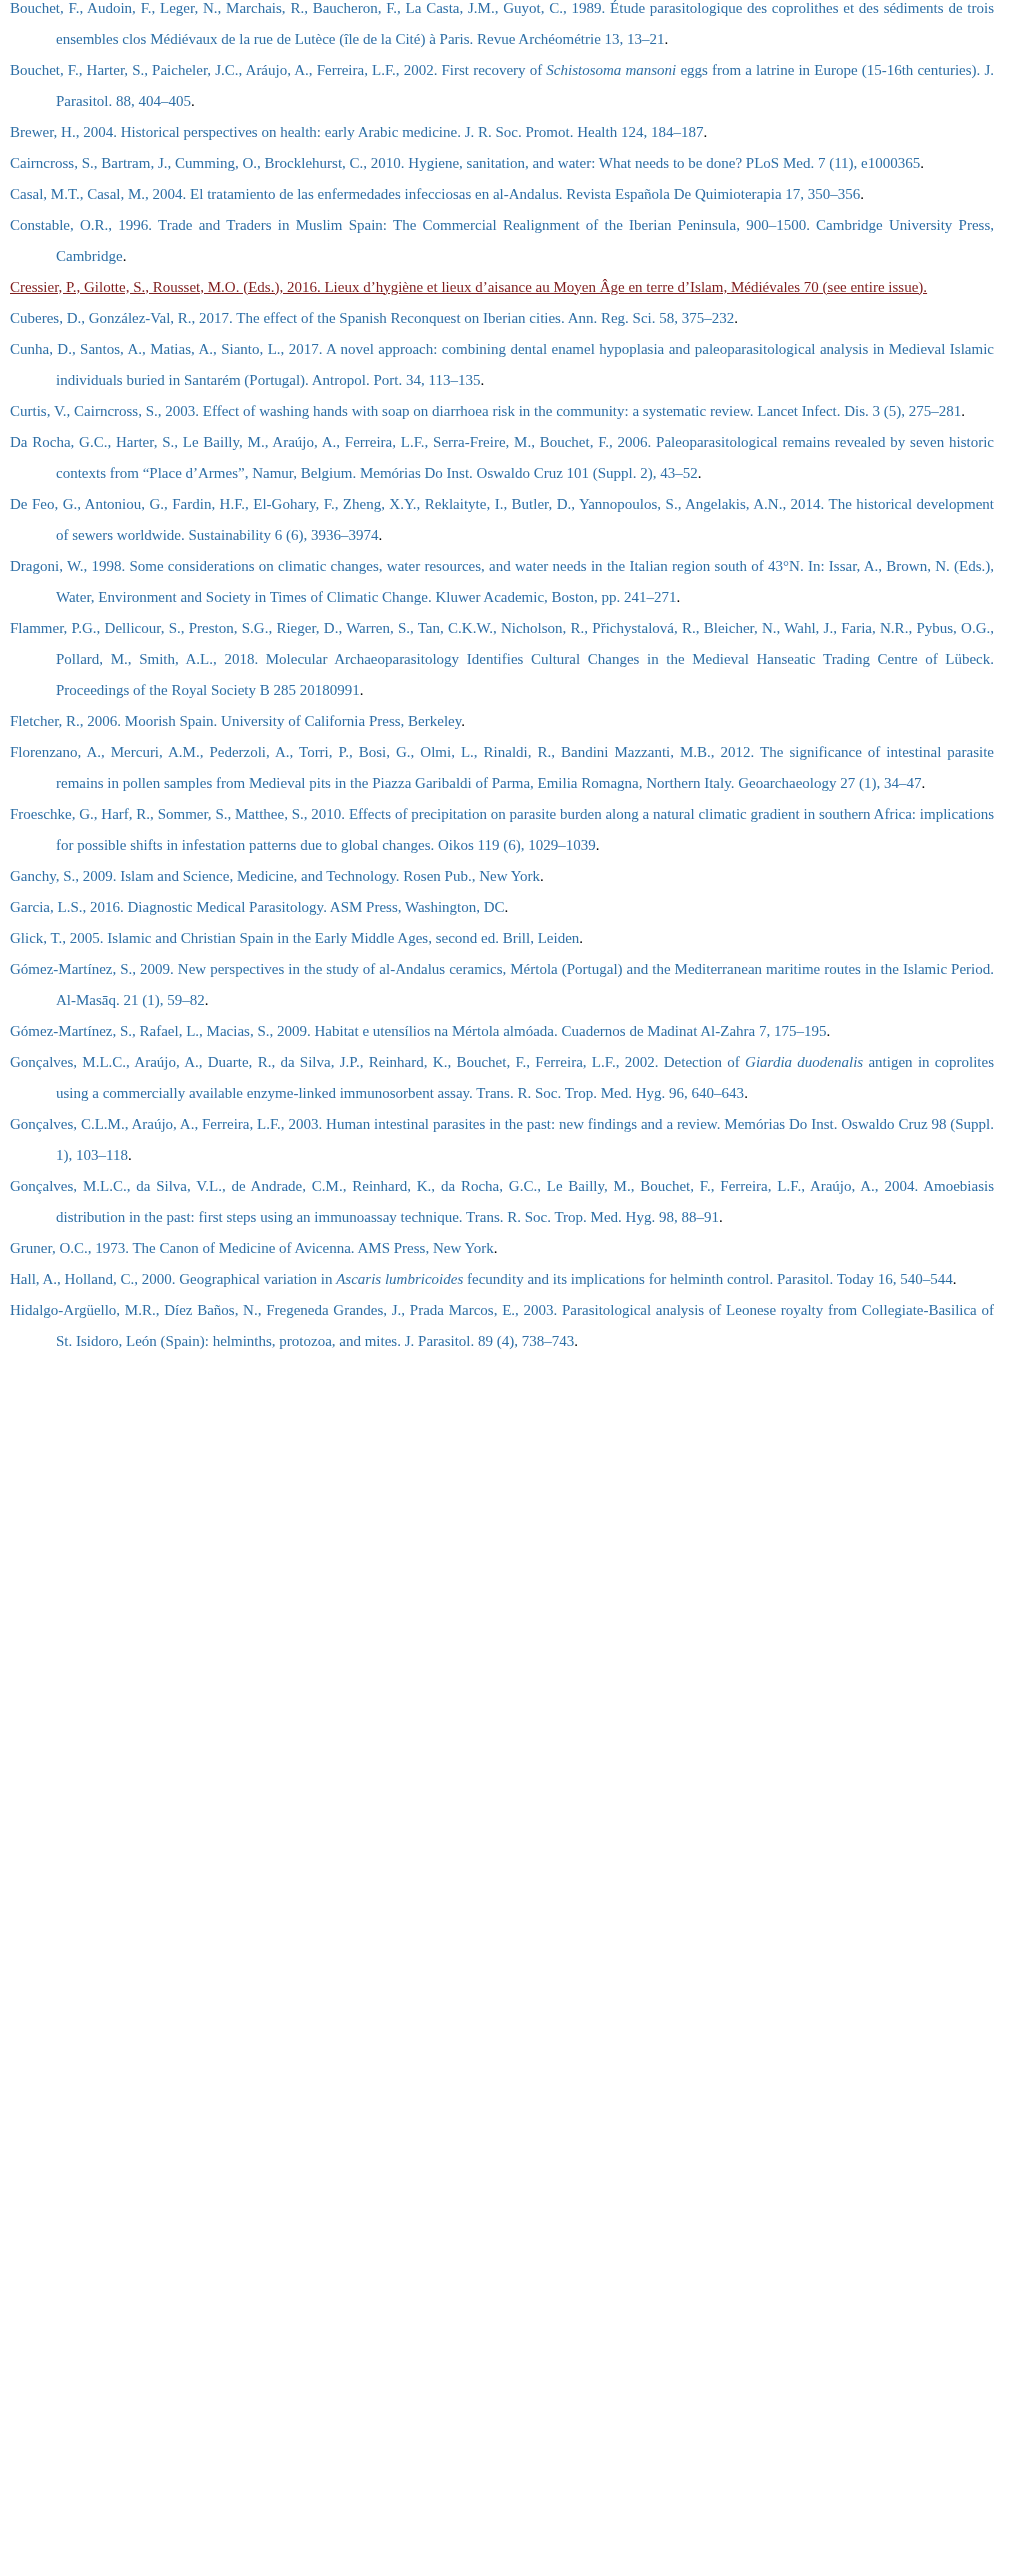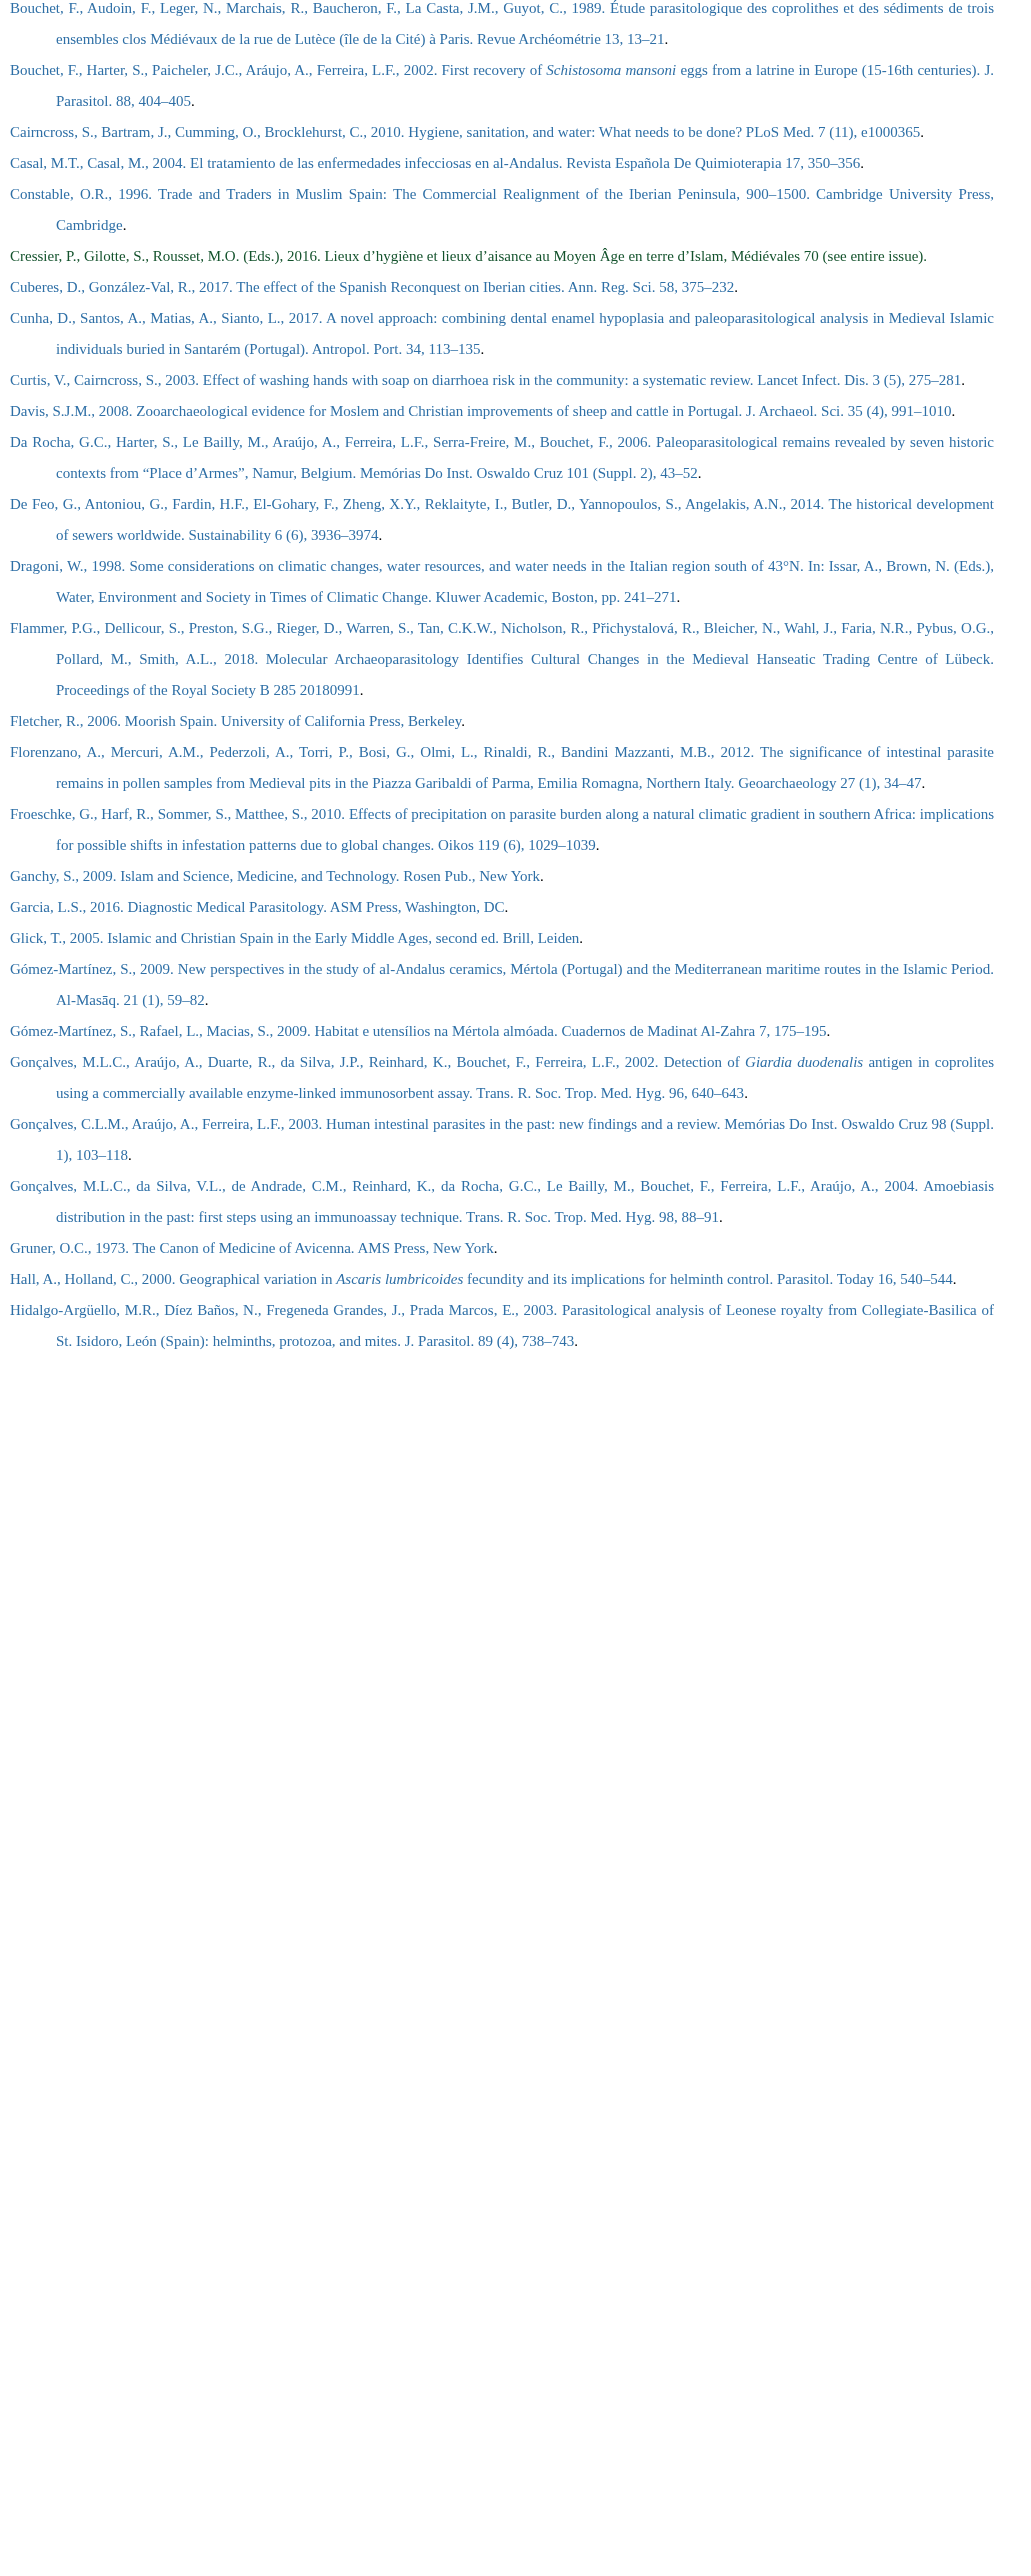--- a/index.html
+++ b/index.html
@@ -27,51 +27,51 @@
     color: #2e6fa6;
   }
   .ref {
     margin: 0;
     padding-left: 46px;
     text-indent: -46px;
     text-align: justify;
     position: relative;
     top: -7.5px;
   }
-  .ref.plain .ref-text { color: #14532d; }
+  .ref.plain .ref-text { color: #7f1d1d; text-decoration: underline; }
   .ref-text { color: #2e6fa6; }
   .ref-text i { font-style: italic; }
   .end-period { color: #000000; }
 </style>
 </head>
 <body>
 
 <ul class="ref-list">
 
   <li class="ref"><a class="ref-text">Bouchet, F., Audoin, F., Leger, N., Marchais, R., Baucheron, F., La Casta, J.M., Guyot, C., 1989. Étude parasitologique des coprolithes et des sédiments de trois ensembles clos Médiévaux de la rue de Lutèce (île de la Cité) à Paris. Revue Archéométrie 13, 13–21</a><span class="end-period">.</span></li>
 
   <li class="ref"><a class="ref-text"><span>Bouchet, F., Harter, S., Paicheler, J.C., Aráujo, A., Ferreira, L.F., 2002. First recovery of </span><i>Schistosoma mansoni</i><span> eggs from a latrine in Europe (15-16th centuries). J. Parasitol. 88, 404–405</span></a><span class="end-period">.</span></li>
 
+  <li class="ref"><a class="ref-text">Brewer, H., 2004. Historical perspectives on health: early Arabic medicine. J. R. Soc. Promot. Health 124, 184–187</a><span class="end-period">.</span></li>
 
   <li class="ref"><a class="ref-text">Cairncross, S., Bartram, J., Cumming, O., Brocklehurst, C., 2010. Hygiene, sanitation, and water: What needs to be done? PLoS Med. 7 (11), e1000365</a><span class="end-period">.</span></li>
 
   <li class="ref"><a class="ref-text">Casal, M.T., Casal, M., 2004. El tratamiento de las enfermedades infecciosas en al-Andalus. Revista Española De Quimioterapia 17, 350–356</a><span class="end-period">.</span></li>
 
 
   <li class="ref"><a class="ref-text">Constable, O.R., 1996. Trade and Traders in Muslim Spain: The Commercial Realignment of the Iberian Peninsula, 900–1500. Cambridge University Press, Cambridge</a><span class="end-period">.</span></li>
 
   <li class="ref plain"><span class="ref-text">Cressier, P., Gilotte, S., Rousset, M.O. (Eds.), 2016. Lieux d’hygiène et lieux d’aisance au Moyen Âge en terre d’Islam, Médiévales 70 (see entire issue).</span></li>
 
   <li class="ref"><a class="ref-text">Cuberes, D., González-Val, R., 2017. The effect of the Spanish Reconquest on Iberian cities. Ann. Reg. Sci. 58, 375–232</a><span class="end-period">.</span></li>
 
   <li class="ref"><a class="ref-text">Cunha, D., Santos, A., Matias, A., Sianto, L., 2017. A novel approach: combining dental enamel hypoplasia and paleoparasitological analysis in Medieval Islamic individuals buried in Santarém (Portugal). Antropol. Port. 34, 113–135</a><span class="end-period">.</span></li>
 
   <li class="ref"><a class="ref-text">Curtis, V., Cairncross, S., 2003. Effect of washing hands with soap on diarrhoea risk in the community: a systematic review. Lancet Infect. Dis. 3 (5), 275–281</a><span class="end-period">.</span></li>
 
-  <li class="ref"><a class="ref-text">Davis, S.J.M., 2008. Zooarchaeological evidence for Moslem and Christian improvements of sheep and cattle in Portugal. J. Archaeol. Sci. 35 (4), 991–1010</a><span class="end-period">.</span></li>
 
   <li class="ref"><a class="ref-text">Da Rocha, G.C., Harter, S., Le Bailly, M., Araújo, A., Ferreira, L.F., Serra-Freire, M., Bouchet, F., 2006. Paleoparasitological remains revealed by seven historic contexts from “Place d’Armes”, Namur, Belgium. Memórias Do Inst. Oswaldo Cruz 101 (Suppl. 2), 43–52</a><span class="end-period">.</span></li>
 
   <li class="ref"><a class="ref-text">De Feo, G., Antoniou, G., Fardin, H.F., El-Gohary, F., Zheng, X.Y., Reklaityte, I., Butler, D., Yannopoulos, S., Angelakis, A.N., 2014. The historical development of sewers worldwide. Sustainability 6 (6), 3936–3974</a><span class="end-period">.</span></li>
 
   <li class="ref"><a class="ref-text">Dragoni, W., 1998. Some considerations on climatic changes, water resources, and water needs in the Italian region south of 43°N. In: Issar, A., Brown, N. (Eds.), Water, Environment and Society in Times of Climatic Change. Kluwer Academic, Boston, pp. 241–271</a><span class="end-period">.</span></li>
 
   <li class="ref"><a class="ref-text">Flammer, P.G., Dellicour, S., Preston, S.G., Rieger, D., Warren, S., Tan, C.K.W., Nicholson, R., Přichystalová, R., Bleicher, N., Wahl, J., Faria, N.R., Pybus, O.G., Pollard, M., Smith, A.L., 2018. Molecular Archaeoparasitology Identifies Cultural Changes in the Medieval Hanseatic Trading Centre of Lübeck. Proceedings of the Royal Society B 285 20180991</a><span class="end-period">.</span></li>
 
   <li class="ref"><a class="ref-text">Fletcher, R., 2006. Moorish Spain. University of California Press, Berkeley</a><span class="end-period">.</span></li>

